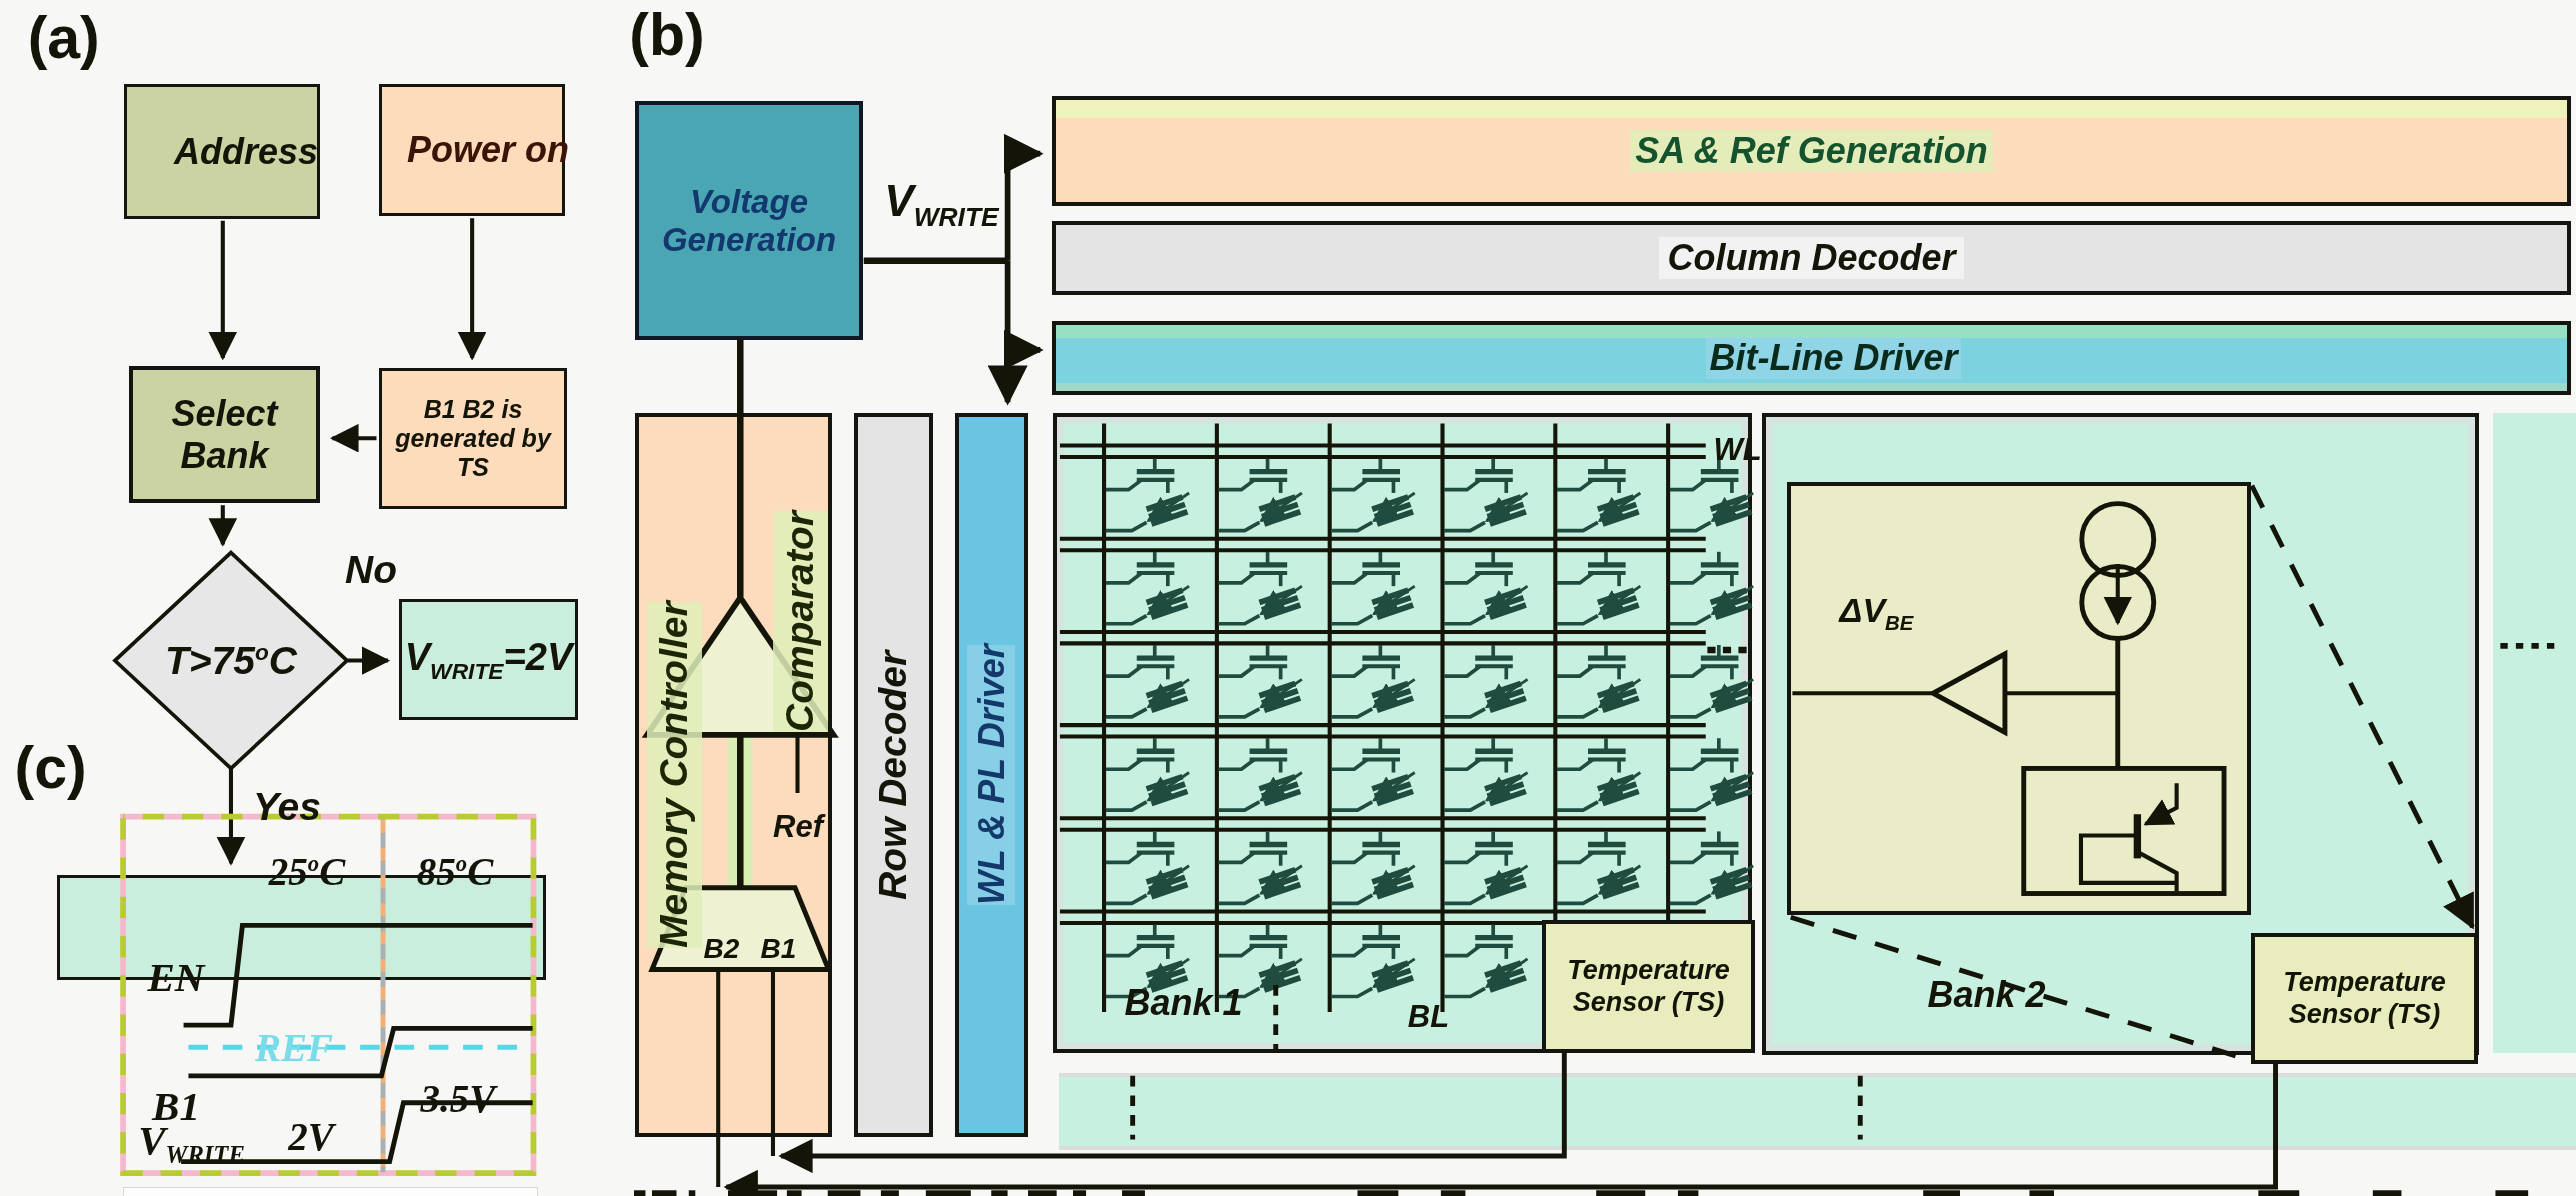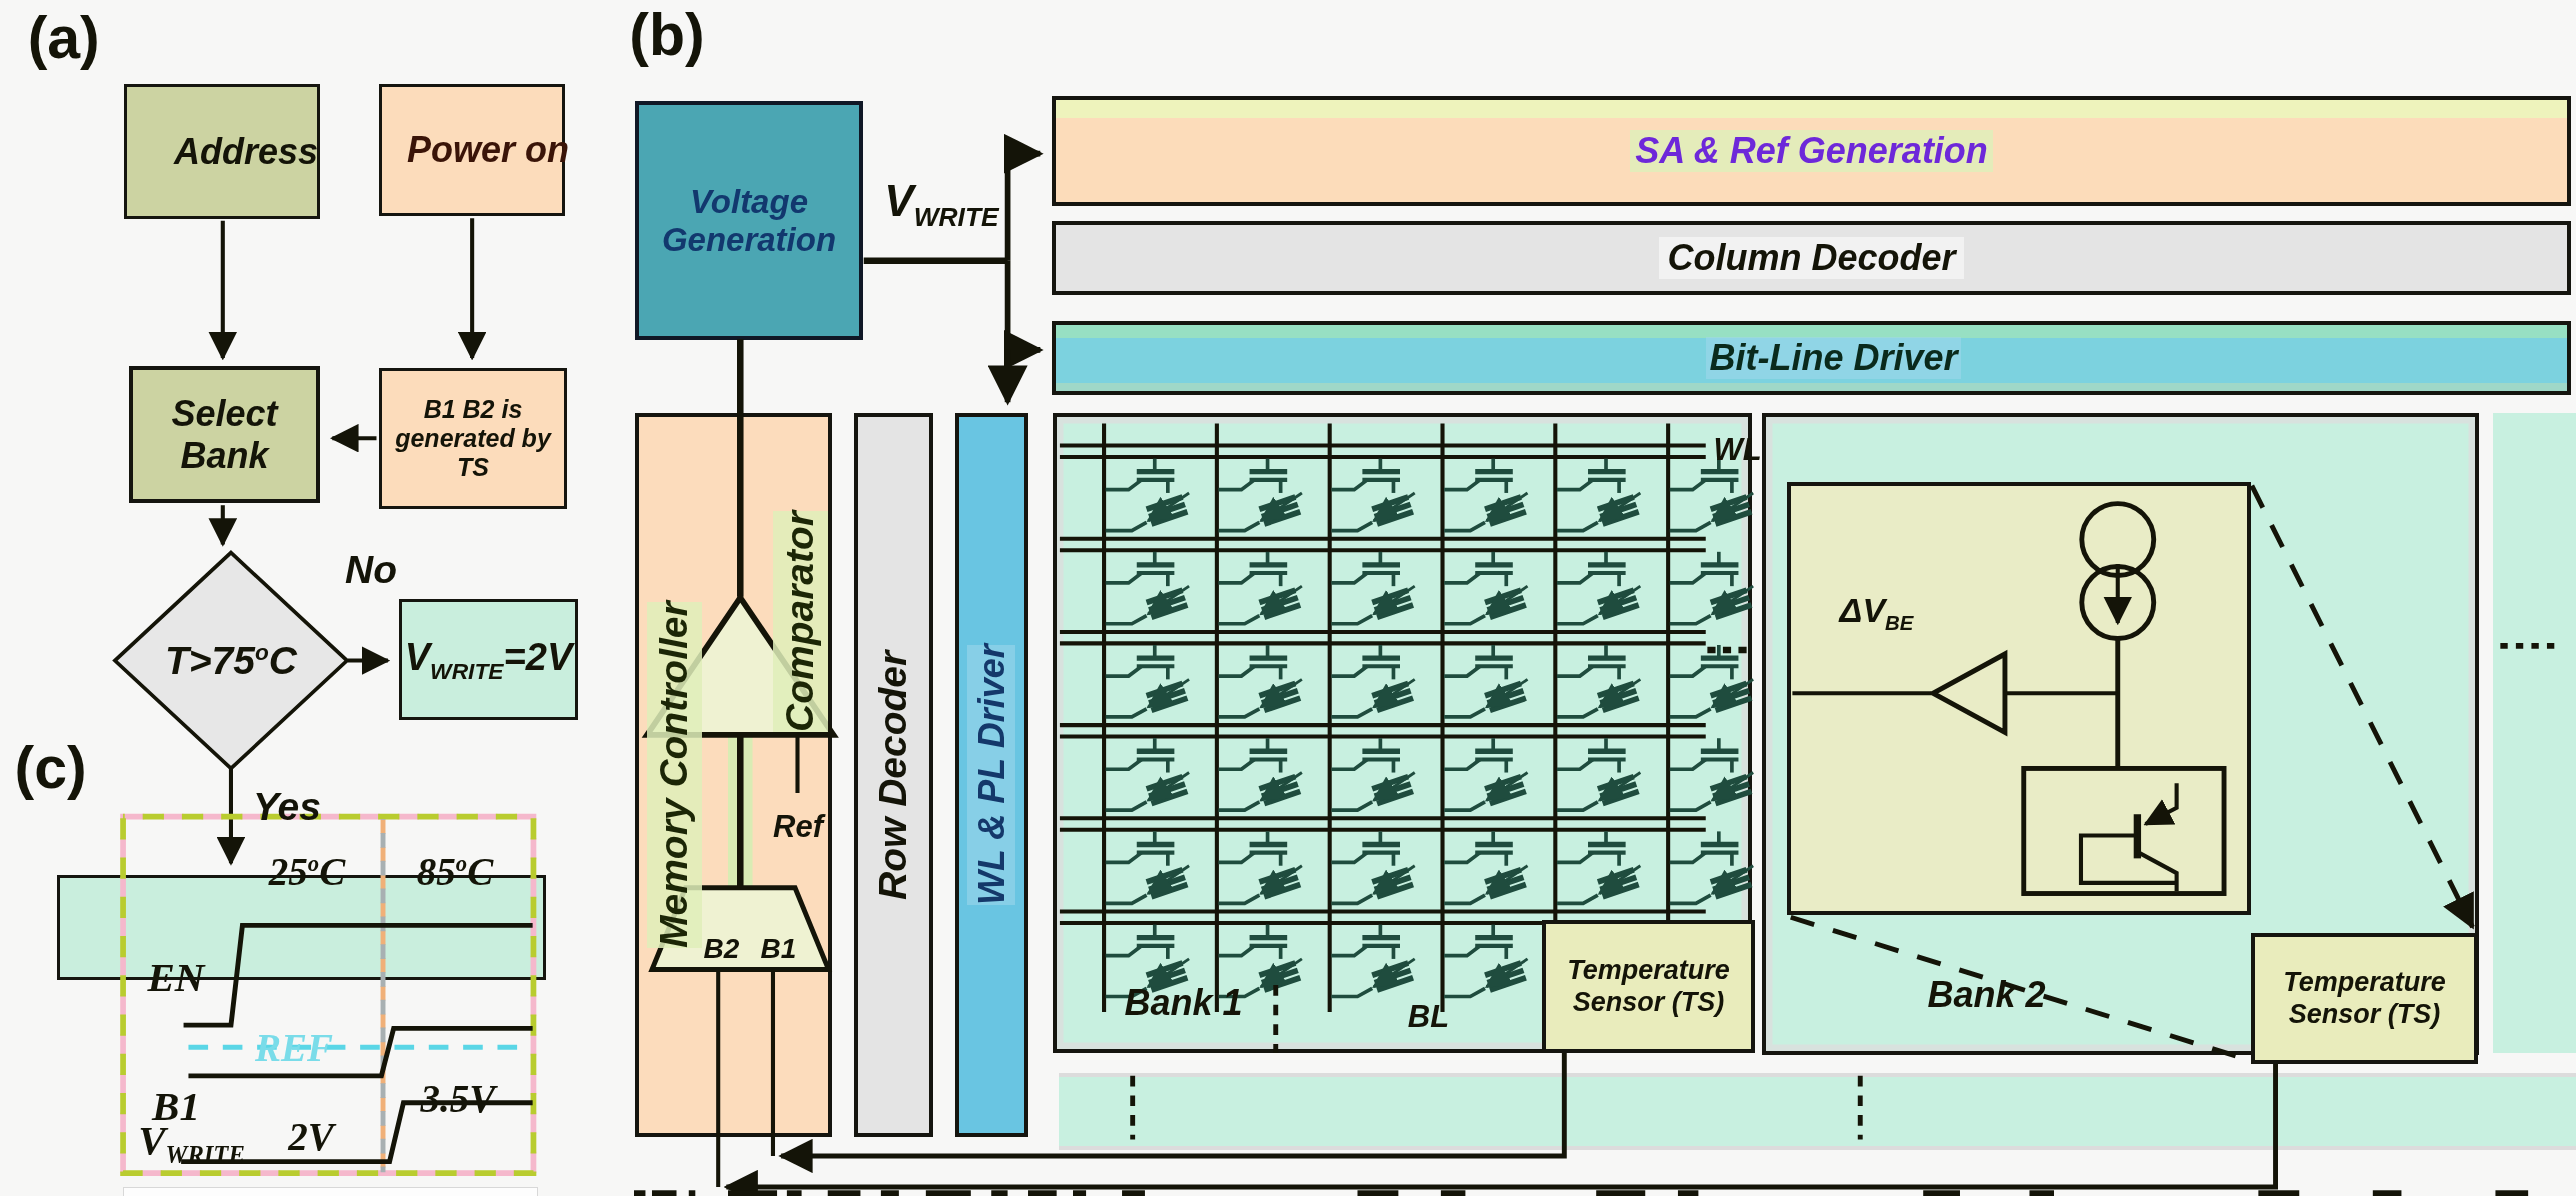--- a/index.html
+++ b/index.html
@@ -243,21 +243,21 @@
     <span><span>V</span><span class="sub">WRITE</span><span>=2V</span></span>
   </div>
 
   <div class="lbl" style="left:635px;top:101px;width:228px;height:239px;font-size:33px;flex-direction:column;color:#12386e;">
     <span>Voltage</span>
       <span>Generation</span>
   </div>
   <div class="lbl" style="left:872px;top:172px;width:139px;height:65px;font-size:44px;">
     <span><span>V</span><span class="sub">WRITE</span></span>
   </div>
-  <div class="lbl" style="left:1052px;top:96px;width:1519px;height:110px;font-size:36px;color:#6d28d9;">
+  <div class="lbl" style="left:1052px;top:96px;width:1519px;height:110px;font-size:36px;color:#14532d;">
     <span class="hl-green">SA &amp; Ref Generation</span>
   </div>
   <div class="lbl" style="left:1052px;top:221px;width:1519px;height:74px;font-size:36px;">
     <span class="hl-white">Column Decoder</span>
   </div>
   <div class="lbl" style="left:1052px;top:321px;width:1519px;height:74px;font-size:36px;color:#0a2a1c;padding-left:22px;">
     <span class="hl-blue">Bit-Line Driver</span>
   </div>
   <div class="lbl rot" style="left:646px;top:413px;width:57px;height:724px;font-size:39px;color:#1c2606;">
     <span class="hl-green">Memory Controller</span>

